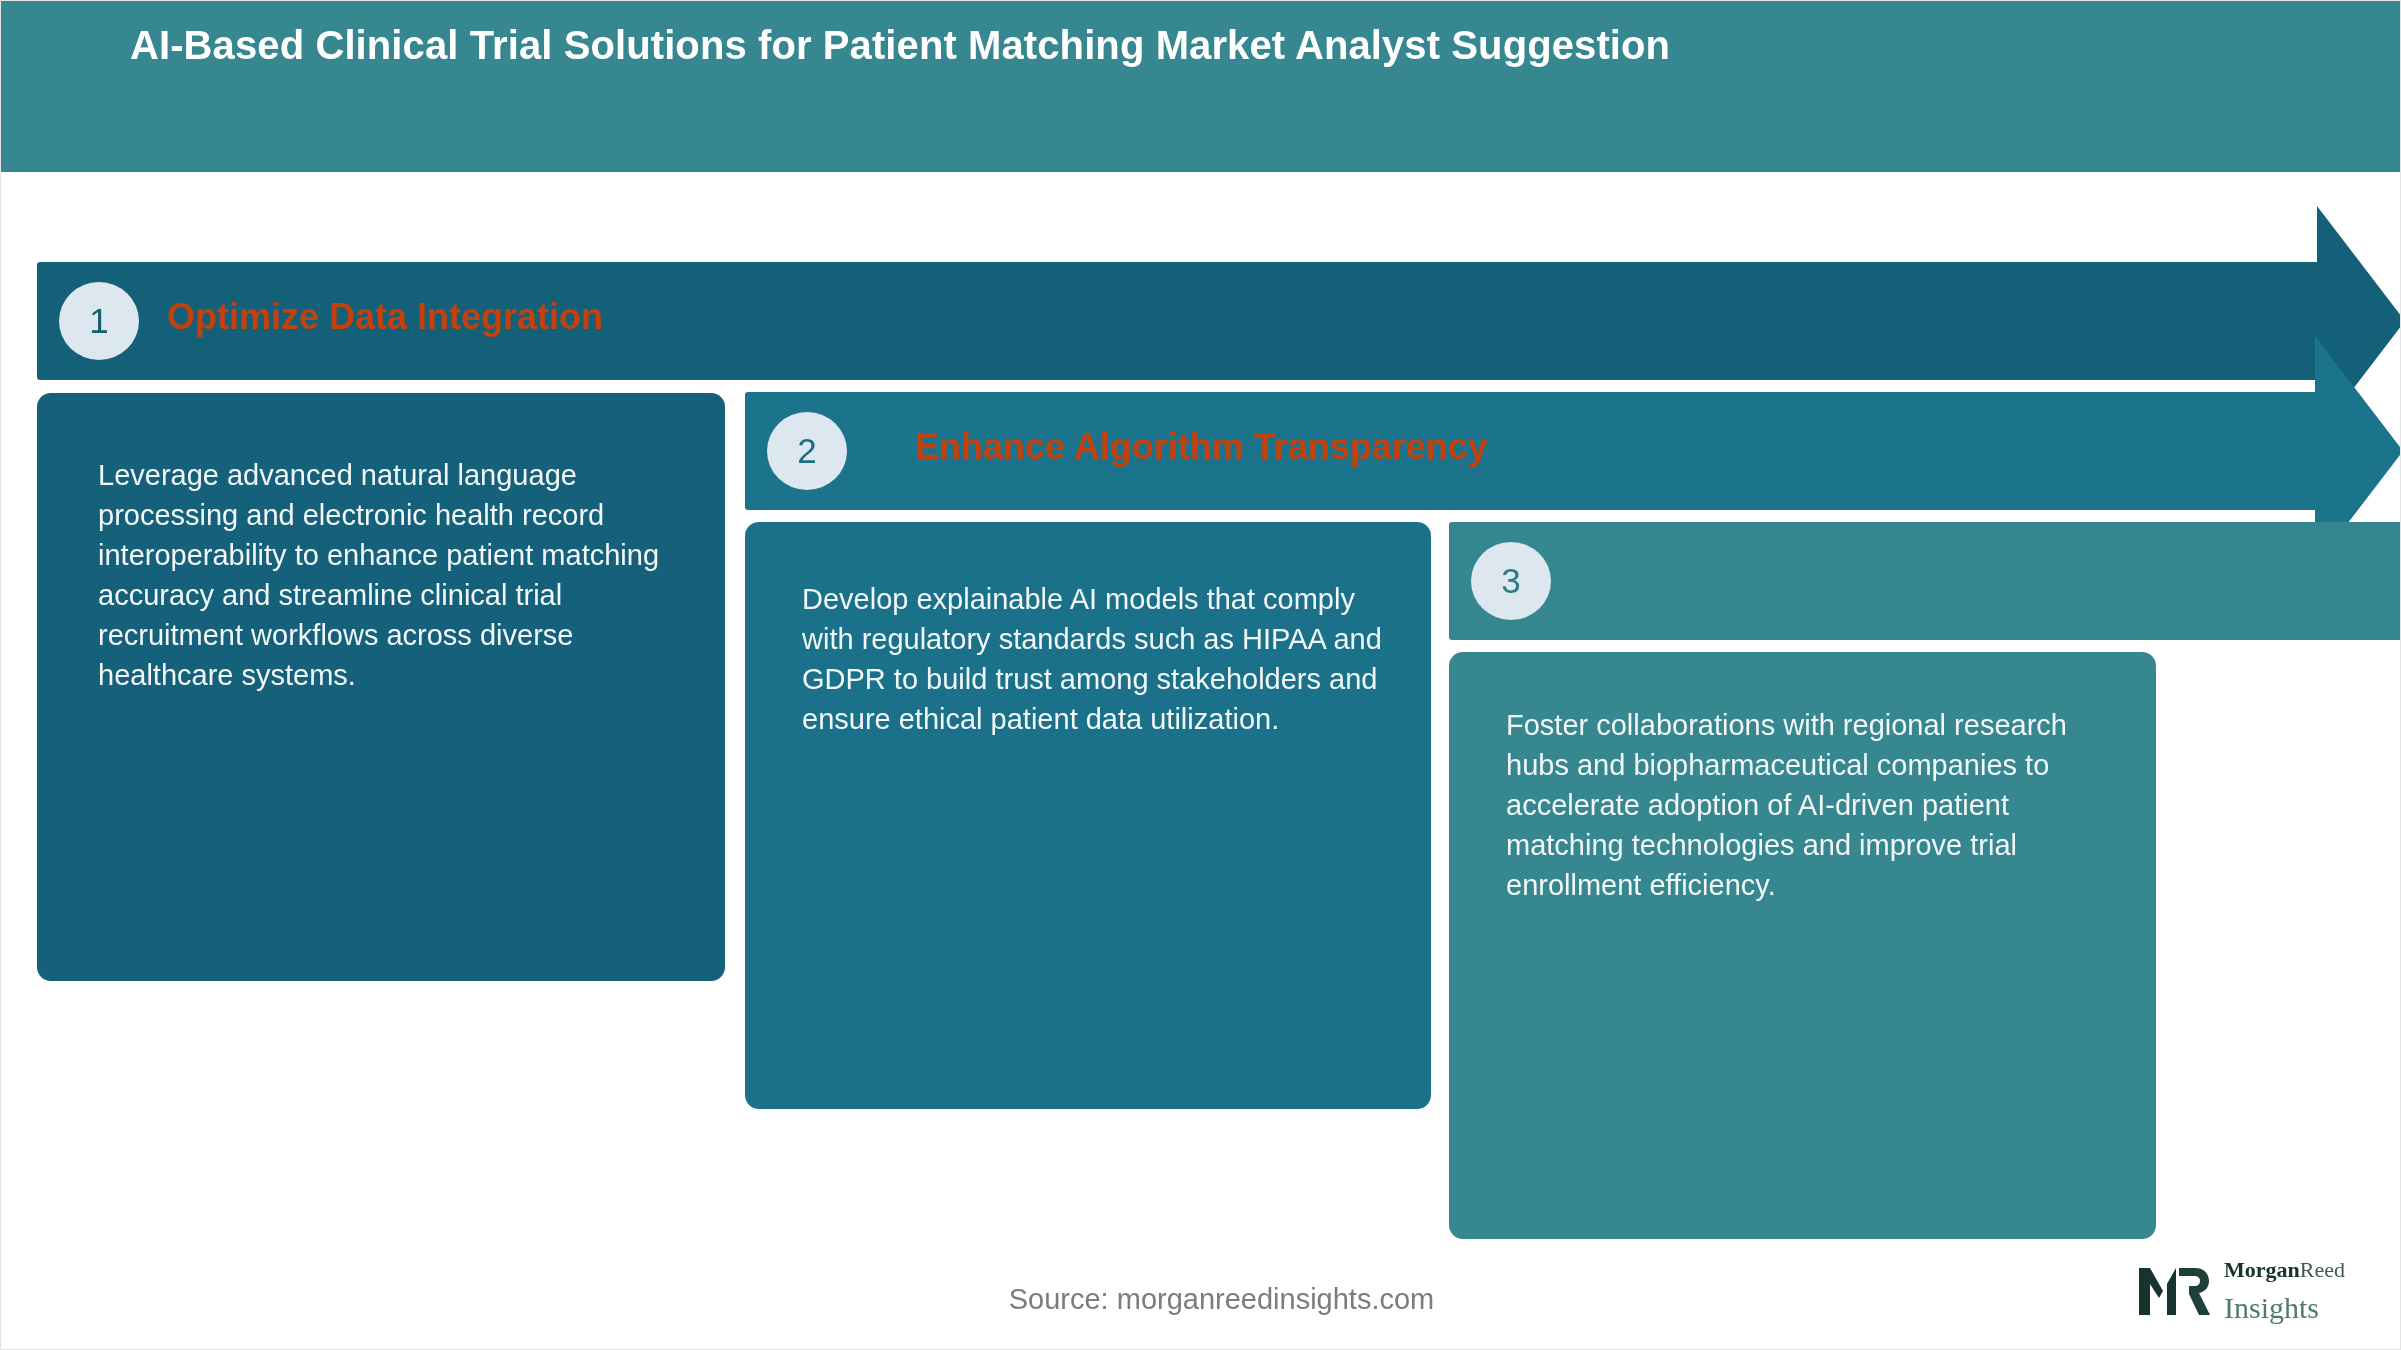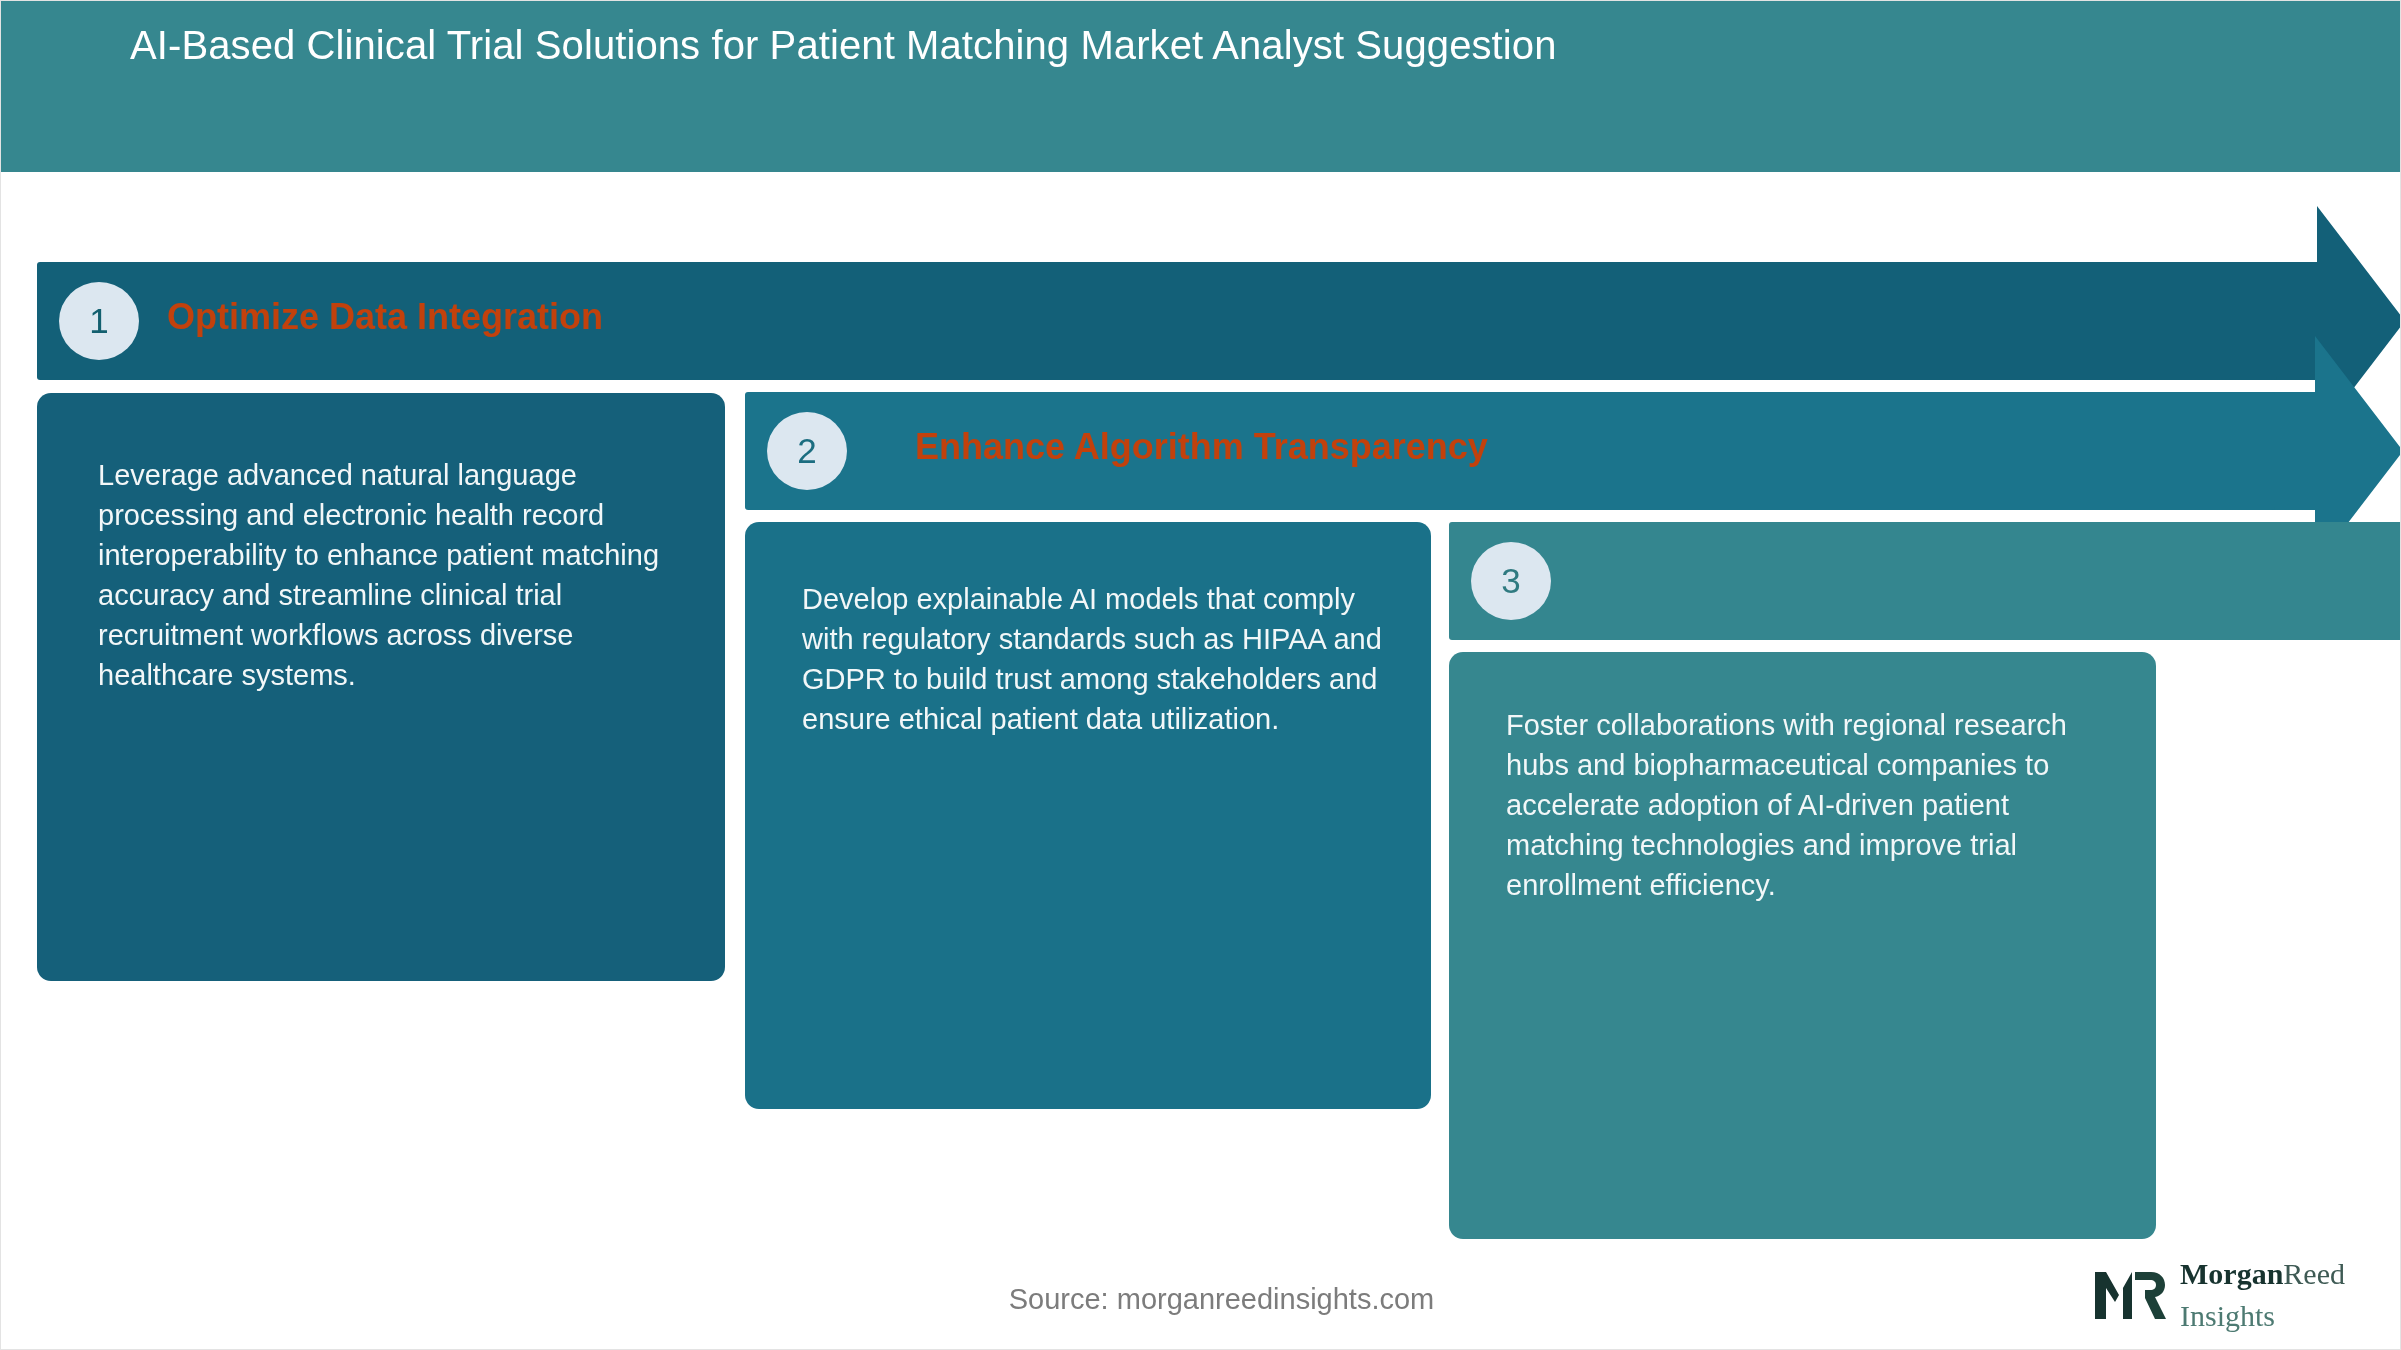--- a/index.html
+++ b/index.html
@@ -28,21 +28,21 @@
     width: 2401px; height: 171px;
     background: #36878f;
   }
   #header-title {
     position: absolute;
     left: 129px;
     top: 20px;
     width: 1720px;
     color: #ffffff;
     font-size: 40px;
-    font-weight: normal;
+    font-weight: bold;
     line-height: 49px;
     letter-spacing: 0.1px;
   }
 
   
   .arrow-row {
     position: absolute;
     height: 118px;
   }
   .arrow-bar {
@@ -150,21 +150,21 @@
     position: absolute;
     right: 55px;
     top: 1258px;
     display: flex;
     align-items: center;
     gap: 13px;
   }
   #logo-mark { width: 74px; height: 52px; }
   #logo-mark svg { display: block; width: 100%; height: 100%; }
   #logo-words { line-height: 1.0; }
-  .logo-line1 { font-family: "Liberation Serif", serif; font-size: 30px; white-space: nowrap; }
+  .logo-line1 { font-family: "Liberation Serif", serif; font-size: 22px; white-space: nowrap; }
   .logo-line1 .w-morgan { color: #17332f; font-weight: bold; }
   .logo-line1 .w-reed { color: #3e5a54; font-weight: normal; }
   .logo-line2 {
     font-family: "Liberation Serif", serif;
     font-size: 30px;
     color: #4d7a72;
     margin-top: 12px;
   }
 </style>
 </head>

